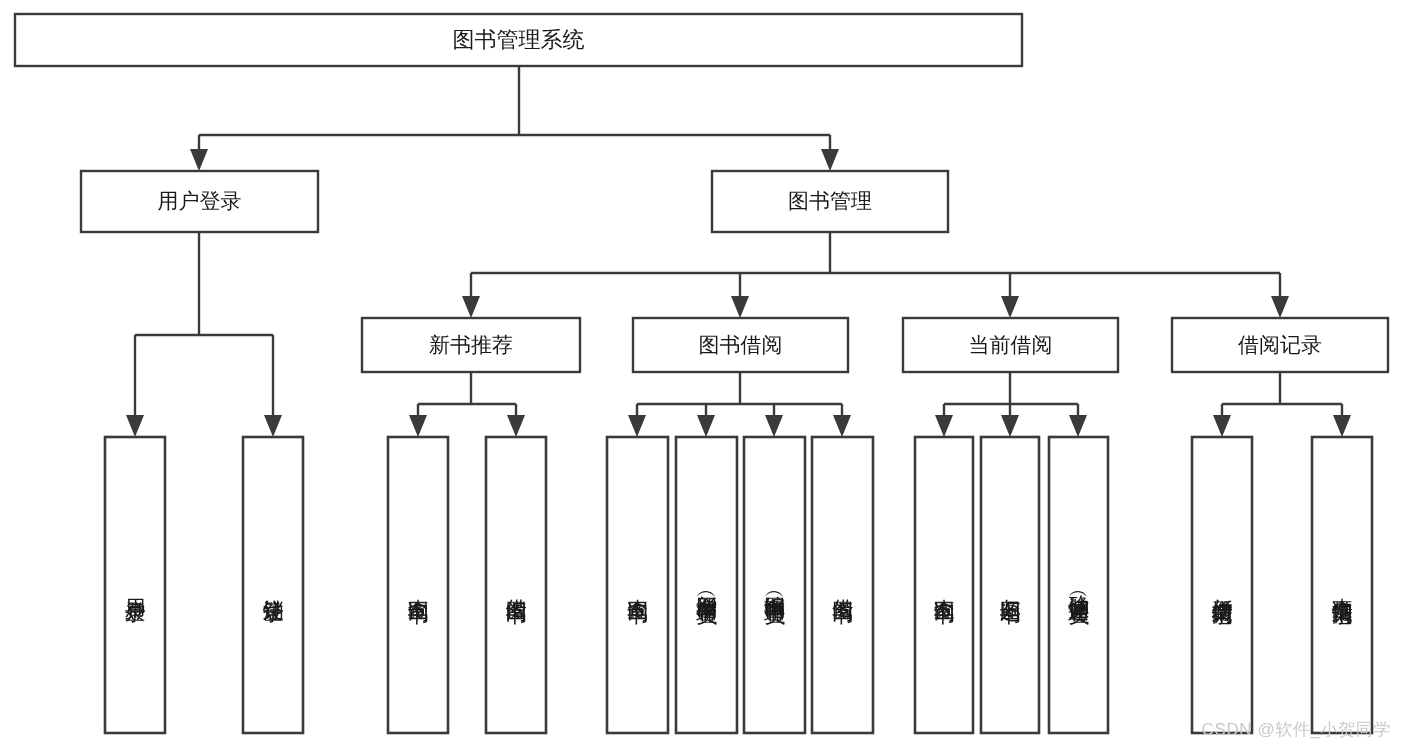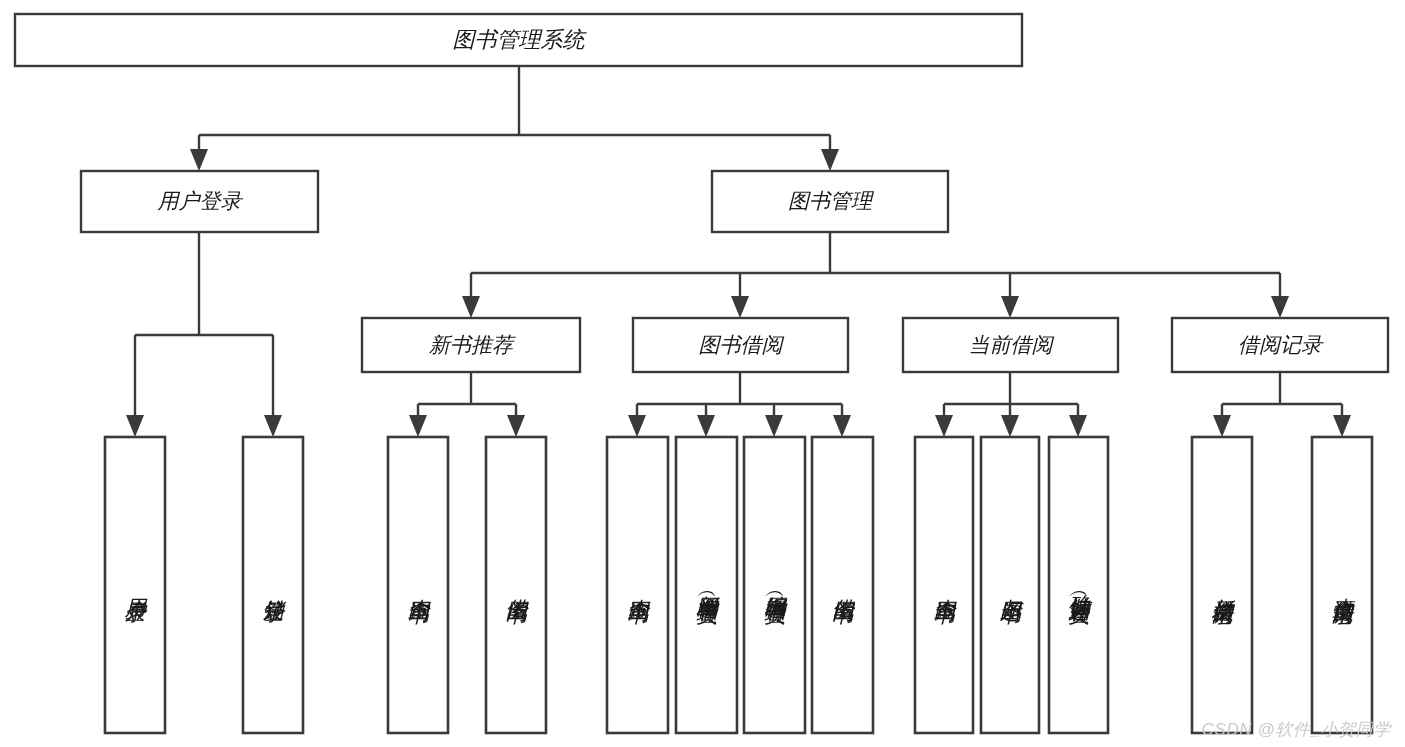--- a/index.html
+++ b/index.html
@@ -14,21 +14,20 @@
     font-family: "Liberation Sans", "DejaVu Sans", sans-serif;
     overflow: hidden;
     position: relative;
   }
   #diagram-root {
     position: absolute;
     left: 0;
     top: 0;
     width: 1405px;
     height: 747px;
-    font-style: italic;
   }
   svg.diagram-canvas {
     display: block;
     width: 1405px;
     height: 747px;
     background: #ffffff;
   }
   .node-box {
     fill: #ffffff;
     stroke: #3a3a3a;

